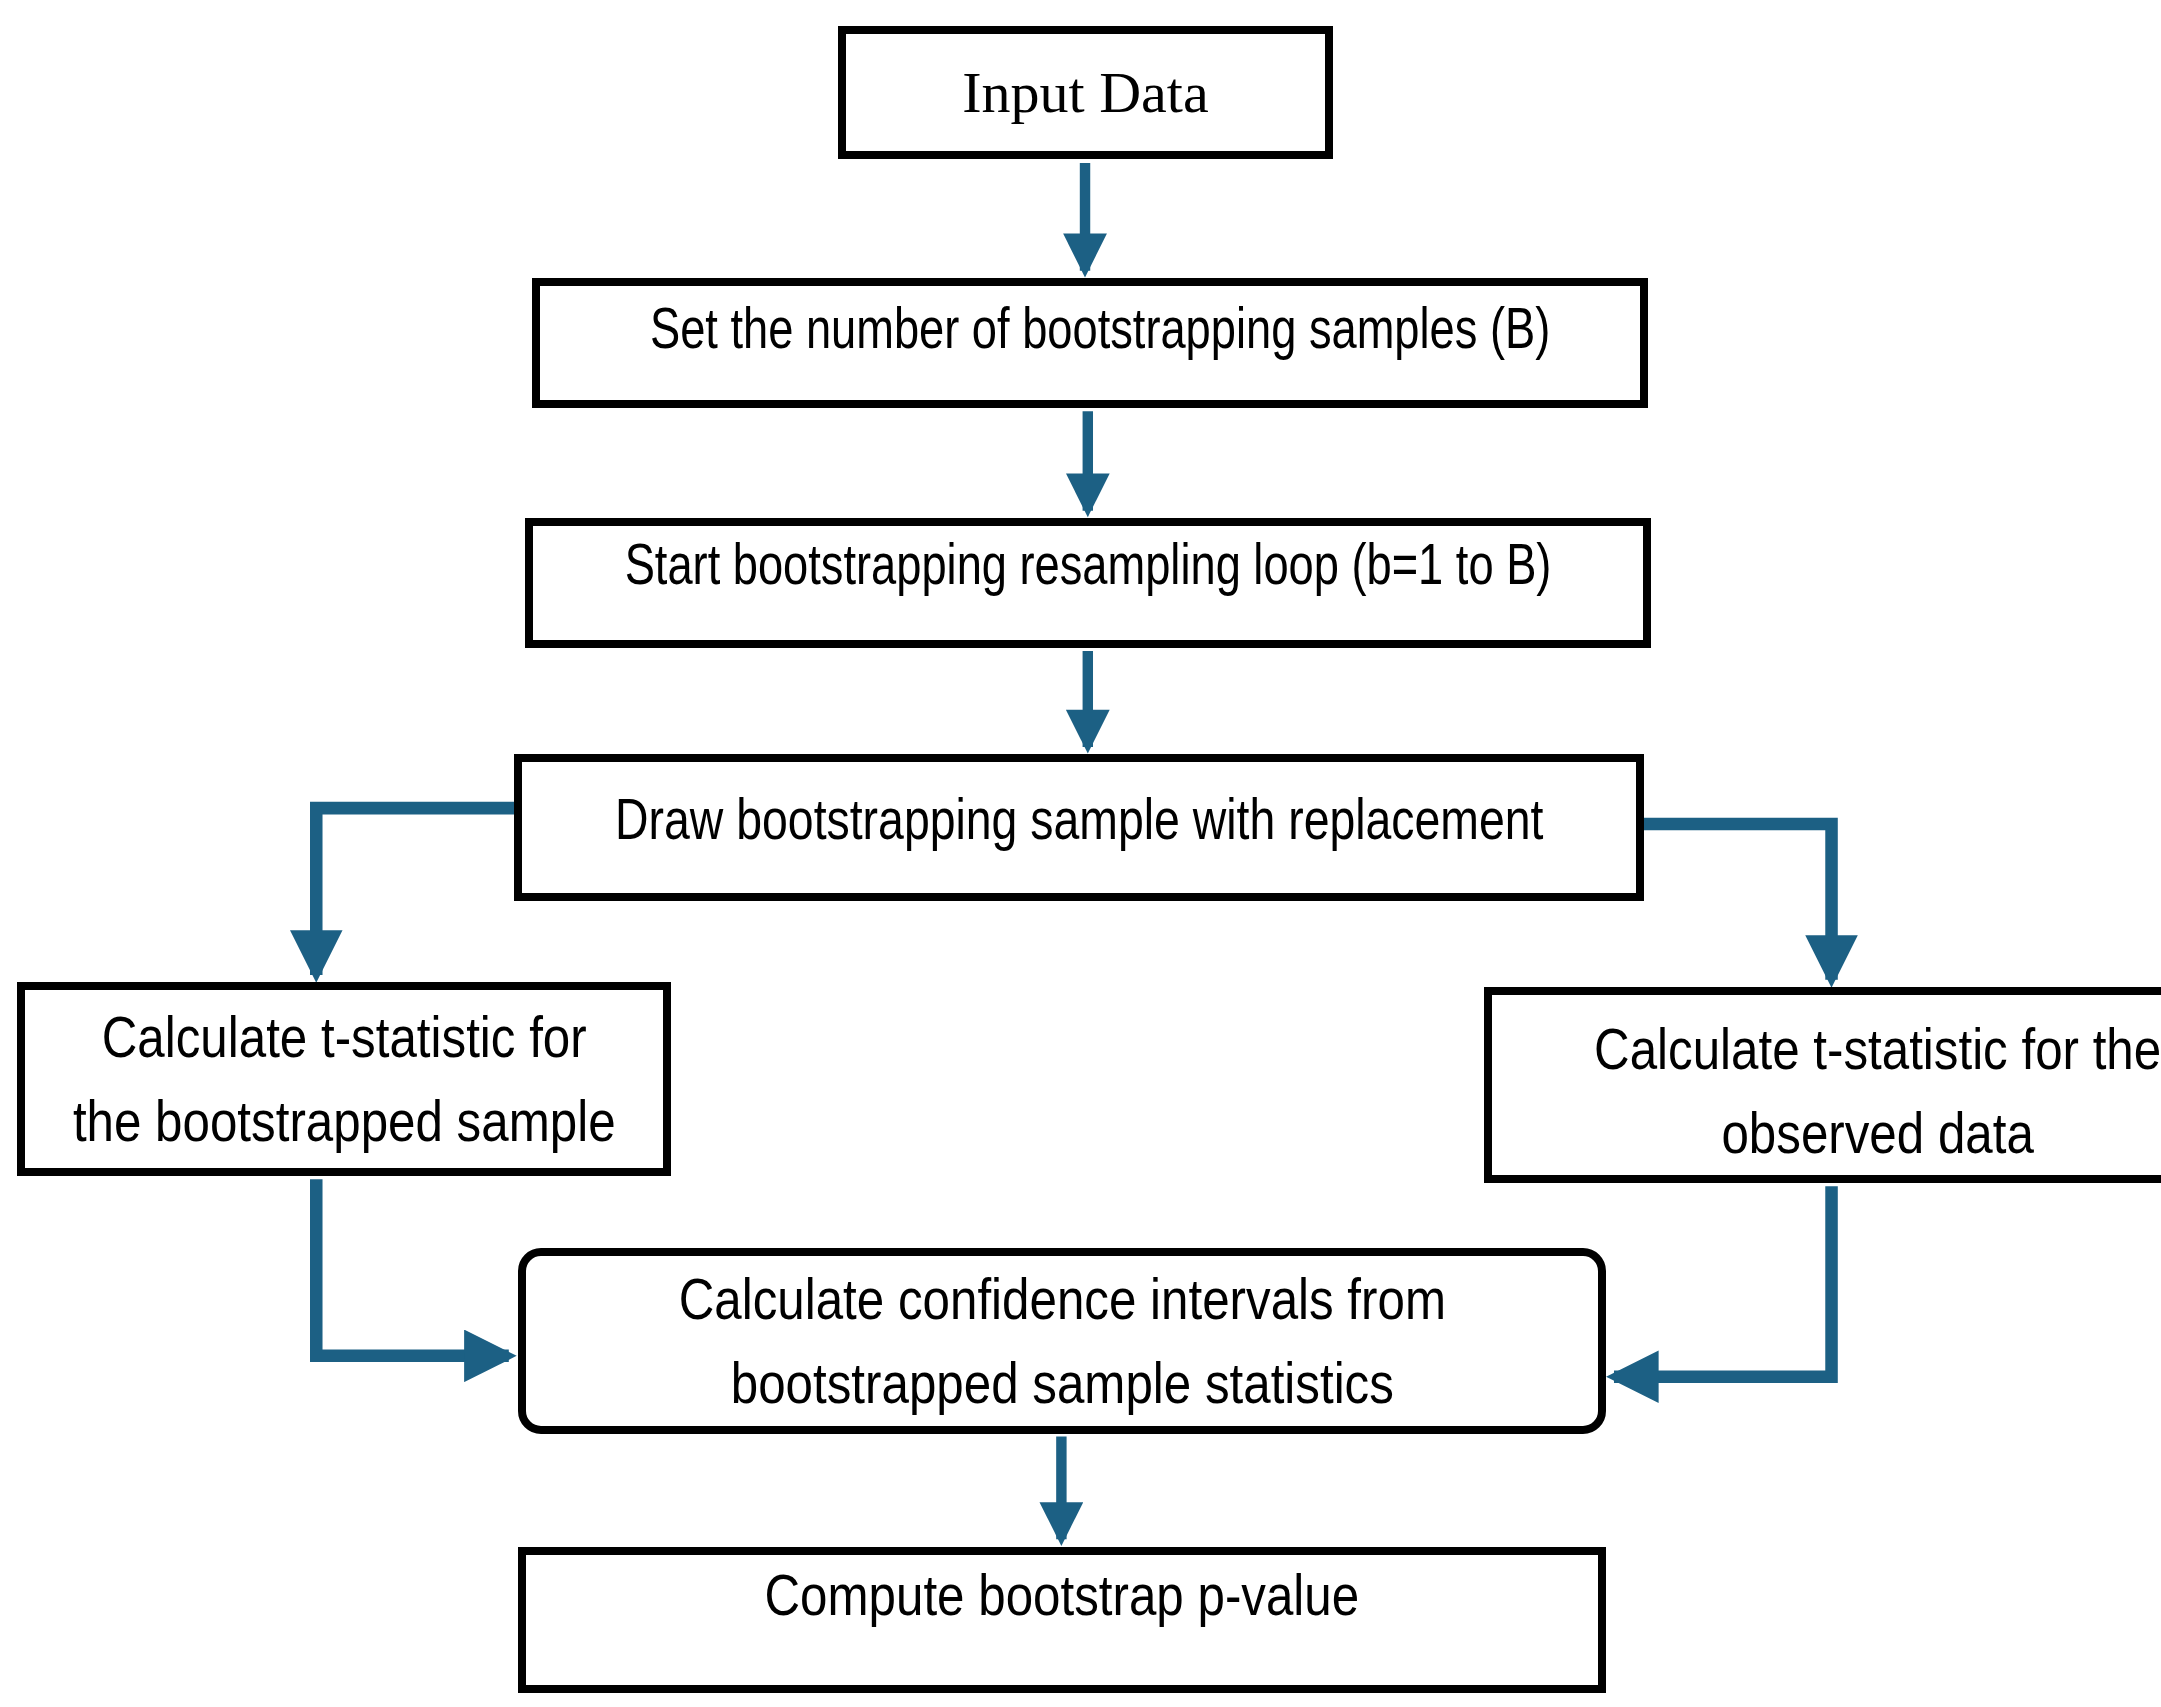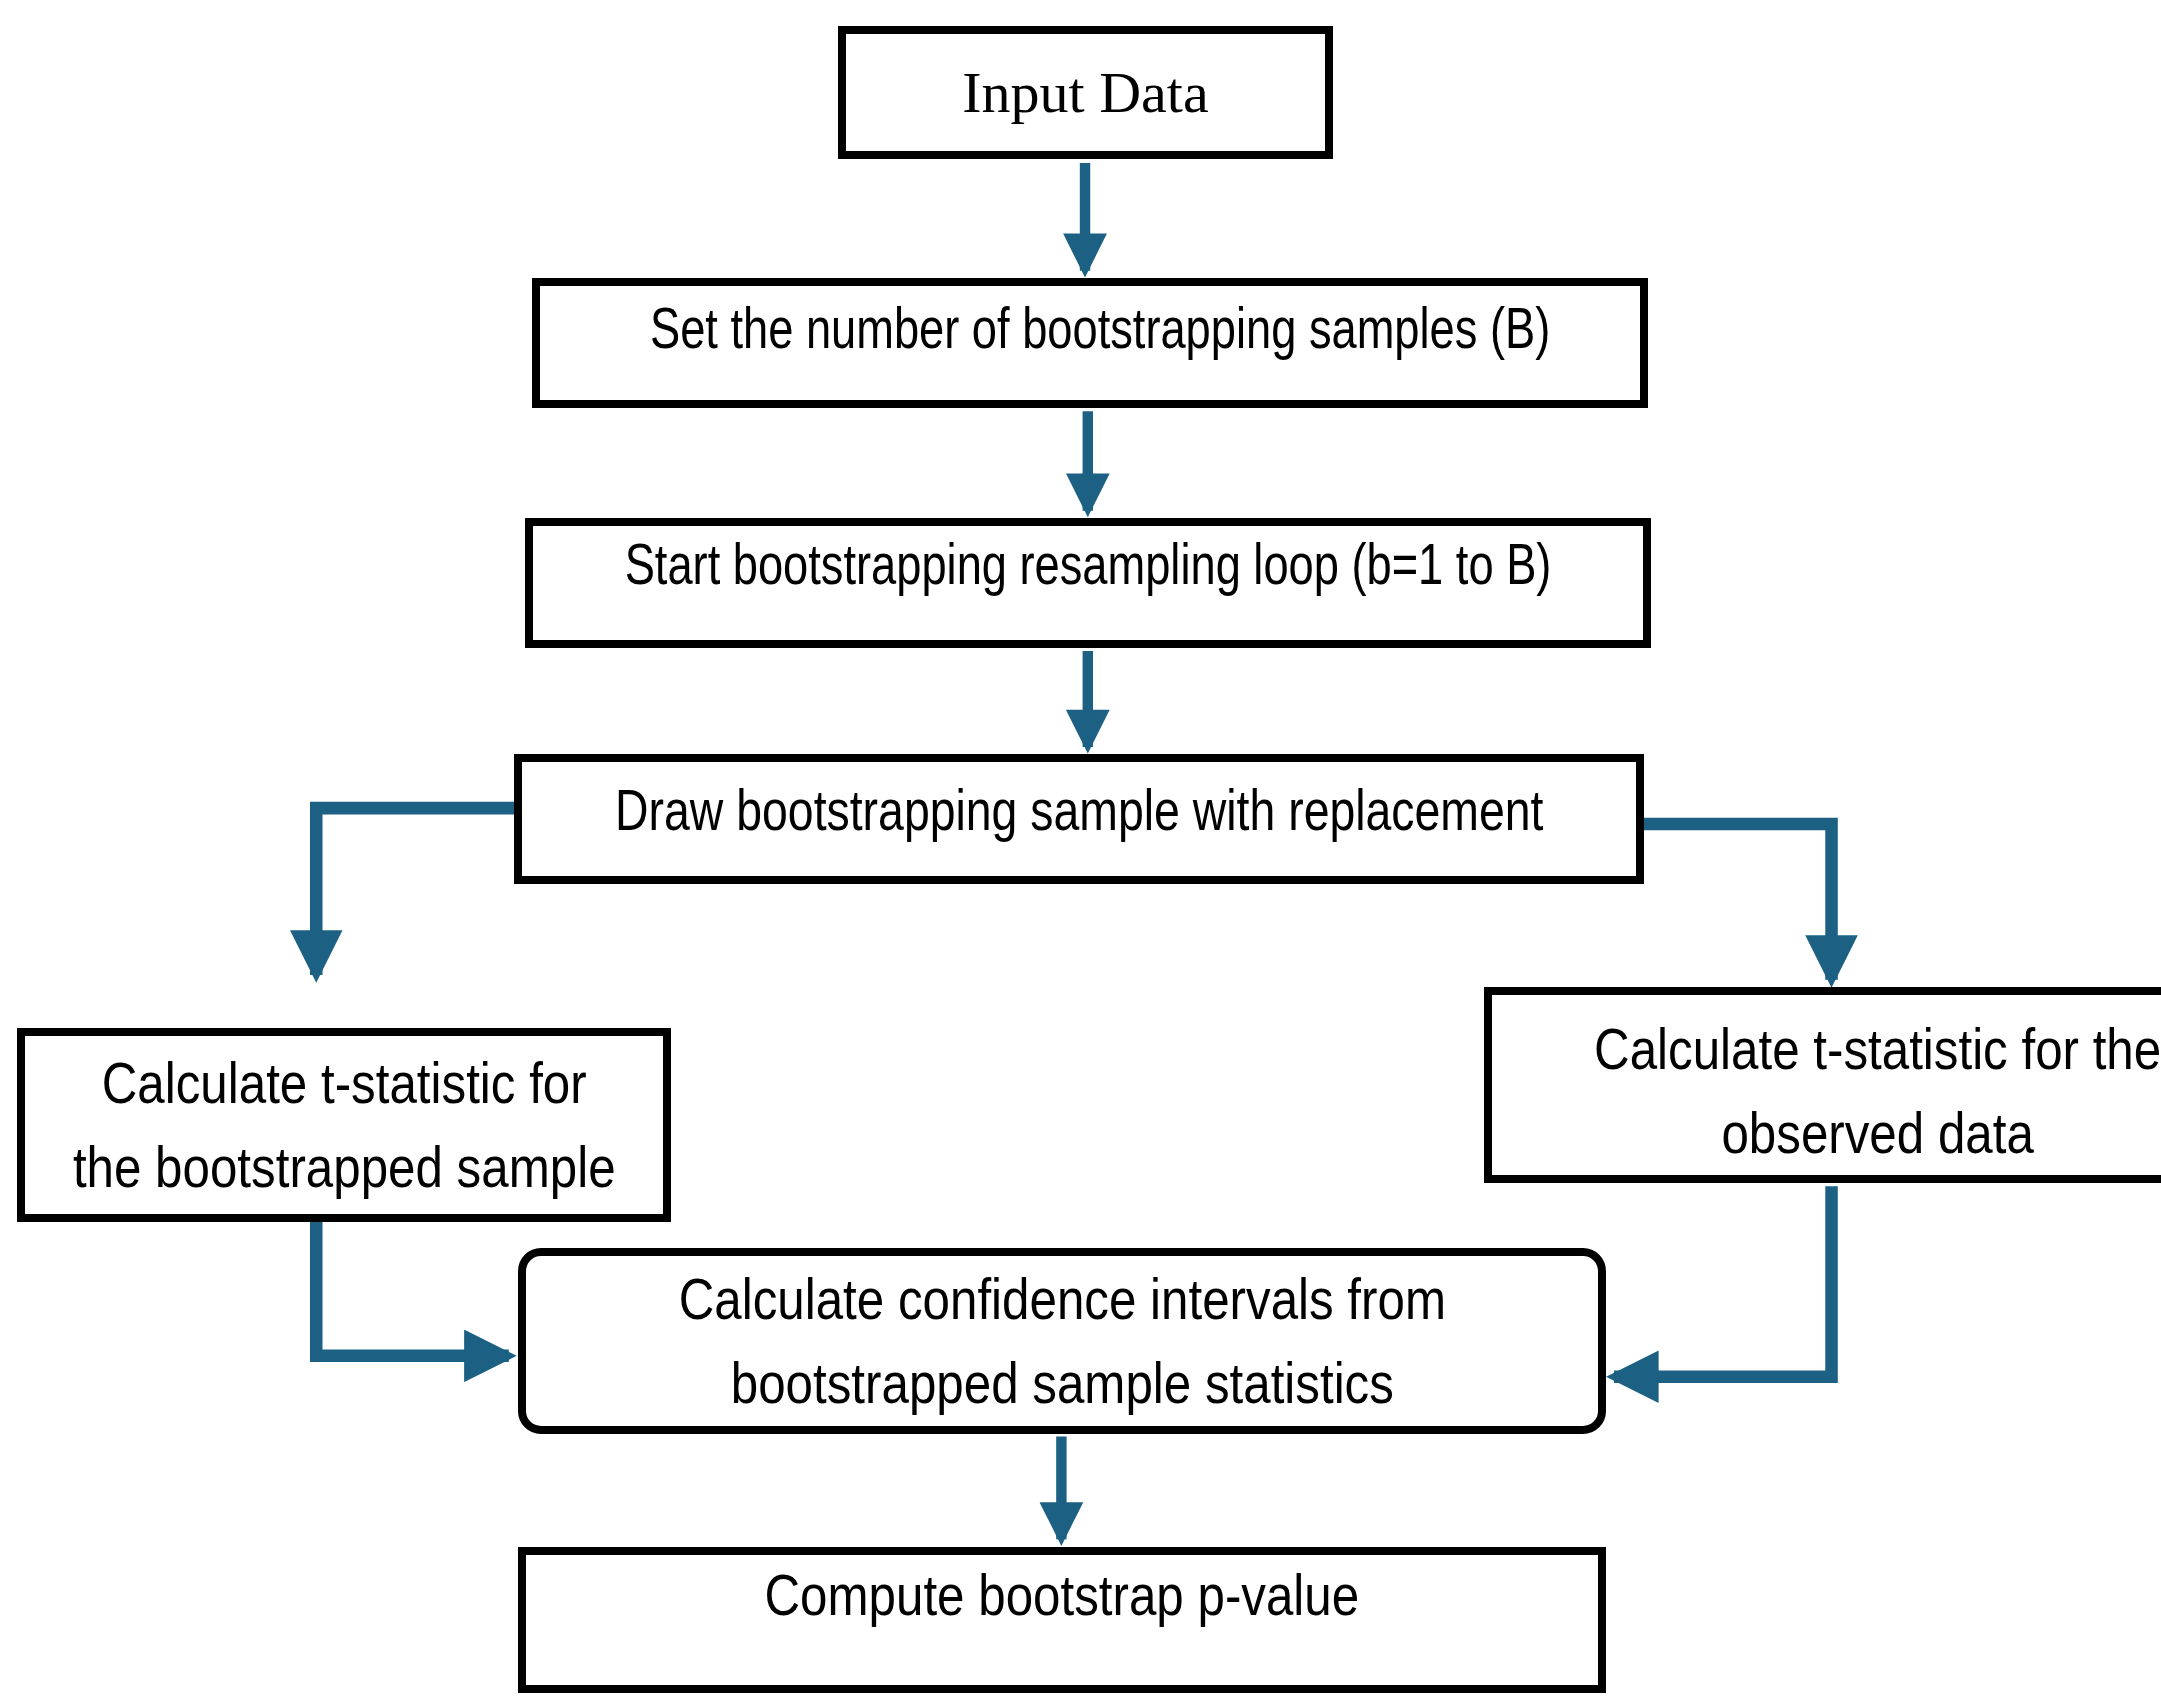--- a/index.html
+++ b/index.html
@@ -76,27 +76,27 @@
       <div>Set the number of bootstrapping samples (B)</div>
     </div>
   </div>
 
   <div class="node" style="left:525px;top:518px;width:1126px;height:130px;--sx:0.78;padding-bottom:37px;">
     <div class="txt">
       <div>Start bootstrapping resampling loop (b=1 to B)</div>
     </div>
   </div>
 
-  <div class="node" style="left:514px;top:754px;width:1130px;height:130px;--sx:0.80;padding-bottom:17px;">
+  <div class="node" style="left:514px;top:754px;width:1130px;height:147px;--sx:0.80;padding-bottom:17px;">
     <div class="txt">
       <div>Draw bootstrapping sample with replacement</div>
     </div>
   </div>
 
-  <div class="node" style="left:17.4px;top:982px;width:654px;height:194px;margin-top:46px;--sx:0.85;">
+  <div class="node" style="left:17.4px;top:982px;width:654px;height:194px;--sx:0.85;">
     <div class="txt">
       <div>Calculate t-statistic for</div>
       <div>the bootstrapped sample</div>
     </div>
   </div>
 
   <div class="node" style="left:1484px;top:987px;width:788px;height:196px;align-items:flex-end;--sx:0.85;">
     <div class="txt">
       <div>Calculate t-statistic for the</div>
       <div>observed data</div>

